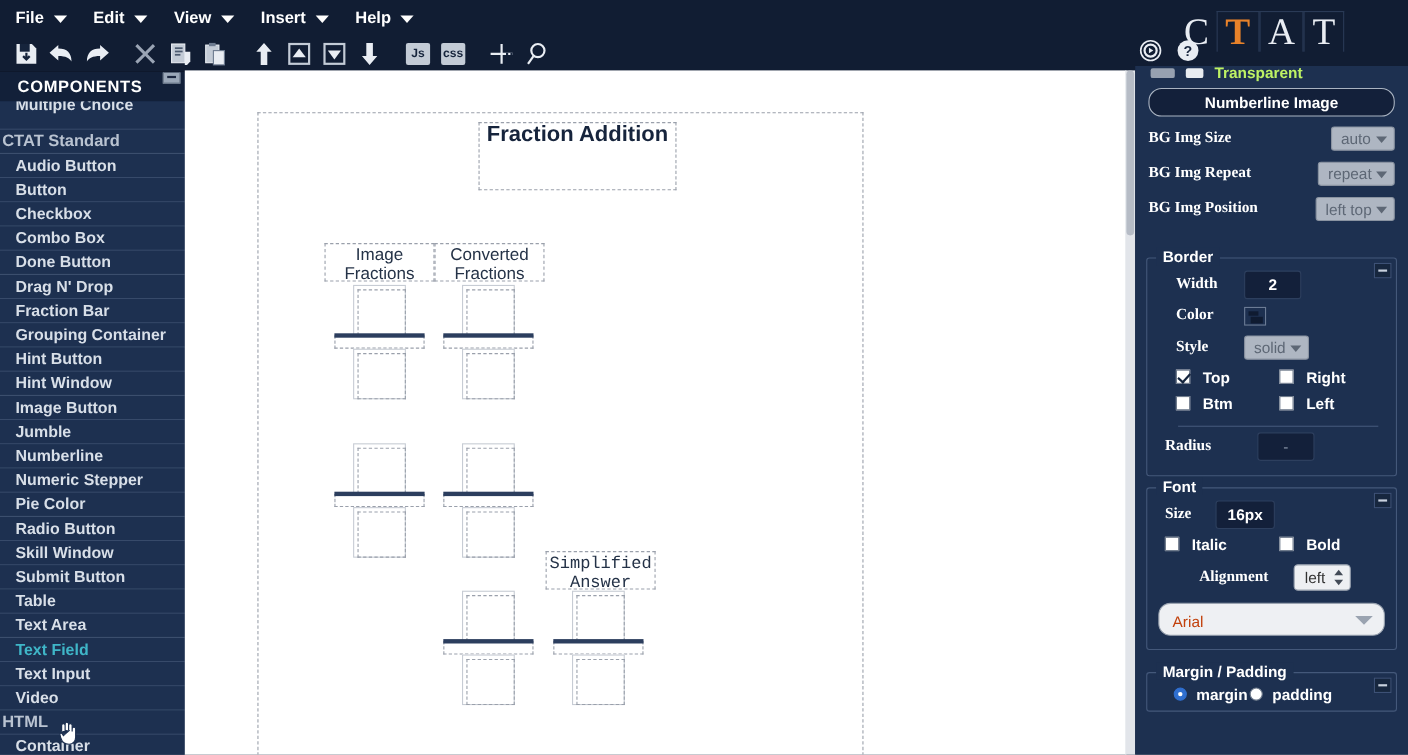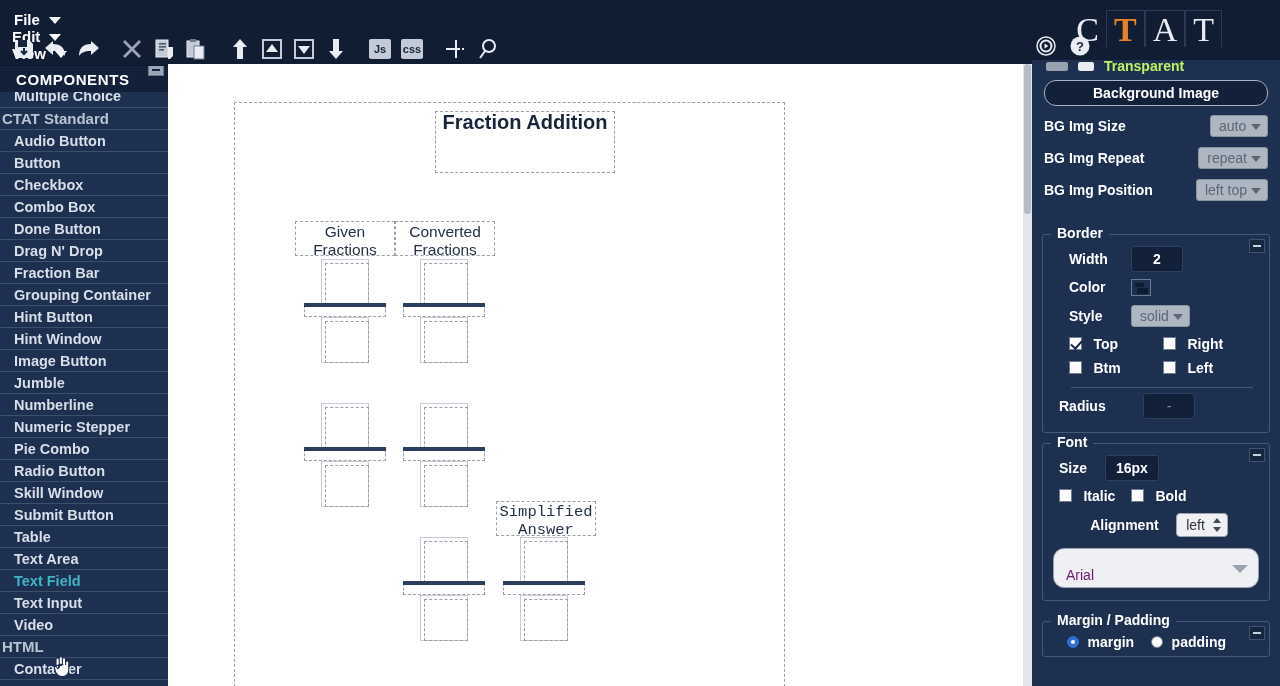--- a/index.html
+++ b/index.html
@@ -13,22 +13,22 @@
     -webkit-font-smoothing:antialiased;
   }
 
   
   #topbar {
     position:absolute; left:0; top:0; width:1280px; height:66px;
     background:#111d33;
     border-bottom:1px solid #0c1526;
   }
   #menubar {
-    position:absolute; left:0; top:11px; height:32px; width:1024px;
-    display:flex; align-items:flex-start;flex-direction:column;
+    position:absolute; left:0; top:0; height:32px; width:1024px;
+    display:flex; align-items:center;
   }
   .menu-item {
     display:flex; align-items:center; gap:9px;
     color:#ffffff; font-size:15px; font-weight:bold;
     padding:0 12px 0 12px; height:32px; cursor:default;
   }
   .menu-item:first-child { padding-left:14px; }
   .caret {
     width:0;height:0;border-left:6px solid transparent;border-right:6px solid transparent;
     border-top:7px solid #ffffff; display:inline-block; margin-top:2px;
@@ -78,21 +78,21 @@
     background:#9aa7b8; border:1px solid #6d7a8c;
     display:flex;align-items:center;justify-content:center;
   }
   #sb-min i { display:block;width:8px;height:2px;background:#1b2740; }
   .sb-row {
     height:22px; line-height:22px; font-size:14.5px; font-weight:bold;
     color:#d8dfe8; padding-left:14px;
     border-bottom:1px solid #3b4e6d; background:#1d3050;
     cursor:default; white-space:nowrap; overflow:hidden;
   }
-  .sb-row.partial { height:16px; line-height:8px; }
+  .sb-row.partial { height:26px; line-height:8px; }
   .sb-row.section {
     padding-left:2px; color:#b9c3d1; background:#1d3050;
     border-bottom:1px solid #3b4e6d; font-size:15px;
   }
   .sb-row.active { color:#3fb6c8; }
   .sb-cursor { position:absolute; left:50px; top:588px; width:22px; height:24px; pointer-events:none; }
 
   
   #canvas-wrap {
     position:absolute; left:168px; top:64px; width:856px; height:622px;
@@ -152,21 +152,21 @@
     position:absolute; top:-10px; left:8px; background:#1d3050; padding:0 6px;
     font-size:14px; font-weight:bold; color:#ffffff;
   }
   .fs-min {
     position:absolute; right:4px; top:4px; width:16px; height:14px;
     background:#17273f; border:1px solid #3d5176; display:flex;align-items:center;justify-content:center;
   }
   .fs-min i { width:8px;height:2px;background:#c8d1de;display:block; }
 
   .prow { display:flex; align-items:center; height:32px; }
-  .plabel { font-size:14px; font-weight:bold; color:#ffffff; }
+  .plabel { font-size:14px; font-weight:bold; color:#ffffff;font-family:Liberation Serif, serif; }
   .pfill { flex:1; }
 
   .dsel {
     background:#aeb6c2; color:#5d6775; border:1px solid #8a93a1; border-radius:3px;
     font-size:14px; padding:2px 20px 2px 8px; position:relative; min-width:58px;
     font-family:"Liberation Sans", sans-serif;
   }
   .dsel .dc {
     position:absolute; right:6px; top:50%; margin-top:-2px;
     width:0;height:0;border-left:5px solid transparent;border-right:5px solid transparent;
@@ -210,37 +210,37 @@
     background:#eef0f3; border:1px solid #9aa3b0; border-radius:4px; color:#333;
     font-size:14px; padding:3px 22px 3px 9px; position:relative; min-width:48px;
   }
   .spin .up, .spin .dn { position:absolute; right:6px; width:0;height:0;
     border-left:4px solid transparent; border-right:4px solid transparent; }
   .spin .up { top:4px; border-bottom:5px solid #434b57; }
   .spin .dn { bottom:4px; border-top:5px solid #434b57; }
 
   .fontsel {
     width:100%; background:#eef0f3; border:1px solid #9aa3b0; border-radius:11px;
-    color:#701a75; font-size:14px; padding:18px 26px 4px 12px; position:relative; margin-top:6px;
+    color:#c2410c; font-size:14px; padding:8px 26px 4px 12px; position:relative; margin-top:6px;
   }
   .fontsel .dc {
     position:absolute; right:10px; top:50%; margin-top:-3px;
     width:0;height:0;border-left:8px solid transparent;border-right:8px solid transparent;
     border-top:8px solid #9aa3b0;
   }
 
   #transparent-row {
     display:flex; align-items:center; gap:10px; padding:0 14px; height:16px; overflow:hidden;
     margin-top:-2px;
   }
   .tgray { width:22px;height:9px;background:#97a1b0;border-radius:2px; }
   .twhite{ width:16px;height:9px;background:#e8ecf1;border-radius:2px; }
   #transparent-row span { font-size:14px; font-weight:bold; color:#bef264; }
 
-  .mp-row { display:flex; align-items:center; gap:17px; padding-left:14px; }
+  .mp-row { display:flex; align-items:center; gap:2px; padding-left:14px; }
   .mp-row .cbl { margin-left:4px; }
 </style>
 </head>
 <body>
 
 <div id="topbar">
 
   <div id="menubar">
     <div class="menu-item">
       <span>File</span>
@@ -391,21 +391,21 @@
       <div class="sb-row">Done Button</div>
       <div class="sb-row">Drag N' Drop</div>
       <div class="sb-row">Fraction Bar</div>
       <div class="sb-row">Grouping Container</div>
       <div class="sb-row">Hint Button</div>
       <div class="sb-row">Hint Window</div>
       <div class="sb-row">Image Button</div>
       <div class="sb-row">Jumble</div>
       <div class="sb-row">Numberline</div>
       <div class="sb-row">Numeric Stepper</div>
-      <div class="sb-row">Pie Combo</div>
+      <div class="sb-row">Pie Color</div>
       <div class="sb-row">Radio Button</div>
       <div class="sb-row">Skill Window</div>
       <div class="sb-row">Submit Button</div>
       <div class="sb-row">Table</div>
       <div class="sb-row">Text Area</div>
       <div class="sb-row active">Text Field</div>
       <div class="sb-row">Text Input</div>
       <div class="sb-row">Video</div>
       <div class="sb-row section">HTML</div>
       <div class="sb-row">Container</div>
@@ -416,21 +416,21 @@
 </div>
 
 <div id="canvas-wrap">
   <div id="page">
 
     <div class="dbox title-box"></div>
     <div class="title-txt">Fraction Addition</div>
 
     <div class="hdr-box" style="left:60px;top:118px;width:100px;height:35px;"></div>
     <div class="hdr-txt" style="left:60px;top:120px;width:100px;">
-      <div>Given</div>
+      <div>Image</div>
       <div>Fractions</div>
     </div>
 
     <div class="hdr-box" style="left:160px;top:118px;width:100px;height:35px;"></div>
     <div class="hdr-txt" style="left:160px;top:120px;width:100px;">
       <div>Converted</div>
       <div>Fractions</div>
     </div>
 
     <div class="hdr-box" style="left:261px;top:398px;width:100px;height:35px;"></div>
@@ -479,21 +479,21 @@
 
 <div id="rightpanel">
 
   <div id="transparent-row">
     <span class="tgray"></span>
     <span class="twhite"></span>
     <span>Transparent</span>
   </div>
 
   <div style="padding:6px 12px 0 12px;">
-    <div class="pillbtn">Background Image</div>
+    <div class="pillbtn">Numberline Image</div>
   </div>
 
   <div style="padding:4px 12px 10px 12px;">
     <div class="prow">
       <span class="plabel">BG Img Size</span>
       <span class="pfill"></span>
       <span class="dsel"><span>auto</span><i class="dc"></i></span>
     </div>
     <div class="prow">
       <span class="plabel">BG Img Repeat</span>
@@ -562,21 +562,21 @@
     <span class="fs-min">
         <i></i>
       </span>
 
     <div class="prow" style="height:28px;padding-left:6px;">
       <span class="plabel" style="width:46px;">Size</span>
       <span class="txtin">16px</span>
     </div>
 
     <div class="prow" style="height:26px;padding-left:6px;">
-      <span style="width:72px;">
+      <span style="width:104px;">
         <span class="cbx"></span>
         <span class="cbl">Italic</span>
       </span>
       <span>
         <span class="cbx"></span>
         <span class="cbl">Bold</span>
       </span>
     </div>
 
     <div class="prow" style="height:34px;padding-left:6px;justify-content:center;">

